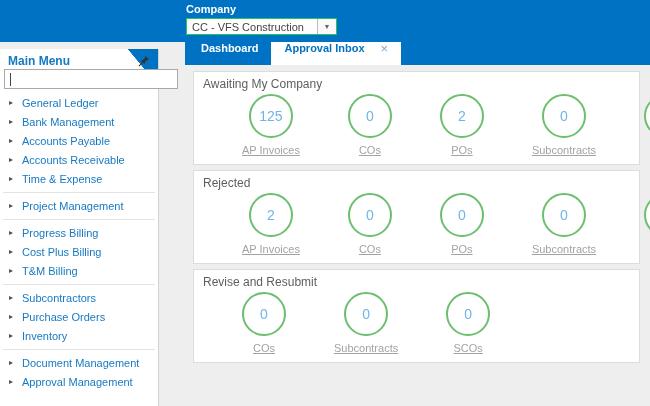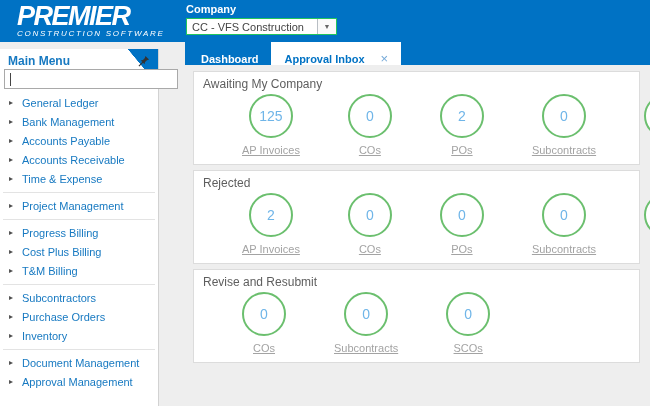--- a/index.html
+++ b/index.html
@@ -17,21 +17,21 @@
   .logo-sub { font-size:8px; letter-spacing:1.7px; margin-top:0px; white-space:nowrap; }
 
   .company { position:absolute; left:186px; top:3px; }
   .company-label { color:#fff; font-size:11px; font-weight:bold; display:block; }
   .select { margin-top:3px; width:151px; height:17px; background:#fff; border:1px solid #22c55e; display:flex; align-items:center; cursor:pointer; }
   .select-value { flex:1; font-size:11px; color:#444; padding-left:5px; white-space:nowrap; overflow:hidden; }
   .select-btn { width:19px; height:100%; border-left:1px solid #b8bec4; background:#fafafa; display:flex; align-items:center; justify-content:center; font-size:7px; color:#666; }
 
   
   .tab-bar { position:absolute; left:185px; top:42px; right:0; height:23px; background:var(--header-blue); display:flex; padding-left:3px; }
-  .tab { display:flex; align-items:flex-end; padding:0 13px; font-size:11px; font-weight:bold; cursor:pointer; }
+  .tab { display:flex; align-items:flex-start; padding:0 13px; font-size:11px; font-weight:bold; cursor:pointer; }
   .tab-inactive { color:#fff; }
   .tab-active { background:#fff; color:var(--header-blue); gap:16px; }
   .tab-close { font-size:13px; font-weight:normal; color:#74a9d8; line-height:1; cursor:pointer; }
 
   
   .sidebar { position:absolute; left:0; top:49px; width:159px; bottom:0; background:#fff; border-right:1px solid #d2d2d2;padding-left:48px; }
   .sidebar-corner { position:absolute; right:0; top:0; width:30px; height:36px;
     background:linear-gradient(to top right, rgba(0,0,0,0) 49%, var(--header-blue) 50%); }
   .sidebar-title { position:absolute; left:8px; top:5px; font-size:12px; font-weight:bold; color:var(--link-blue); }
   .pin { position:absolute; left:137px; top:5px; width:14px; height:14px; cursor:pointer; }
@@ -51,24 +51,20 @@
   .counter-grid { display:grid; grid-template-columns:repeat(5, 1fr); margin-top:3px; }
   .counter { display:flex; flex-direction:column; align-items:center; cursor:pointer;margin-left:48px; }
   .counter-circle { width:44px; height:44px; border:2px solid var(--circle-green); border-radius:50%; display:flex; align-items:center; justify-content:center; background:#fff; }
   .counter-value { font-size:14px; color:var(--count-blue); }
   .counter-label { font-size:11px; color:var(--label-gray); margin-top:6px; white-space:nowrap;text-decoration:underline; }
 </style>
 </head>
 <body>
 
 <div class="top-header">
-  <div class="logo">
-    <div class="logo-title">PREMIER</div>
-    <div class="logo-sub">CONSTRUCTION SOFTWARE</div>
-  </div>
   <div class="company">
     <span class="company-label">Company</span>
     <div class="select">
       <span class="select-value">CC - VFS Construction</span>
       <span class="select-btn">▼</span>
     </div>
   </div>
 </div>
 
 <div class="tab-bar">

